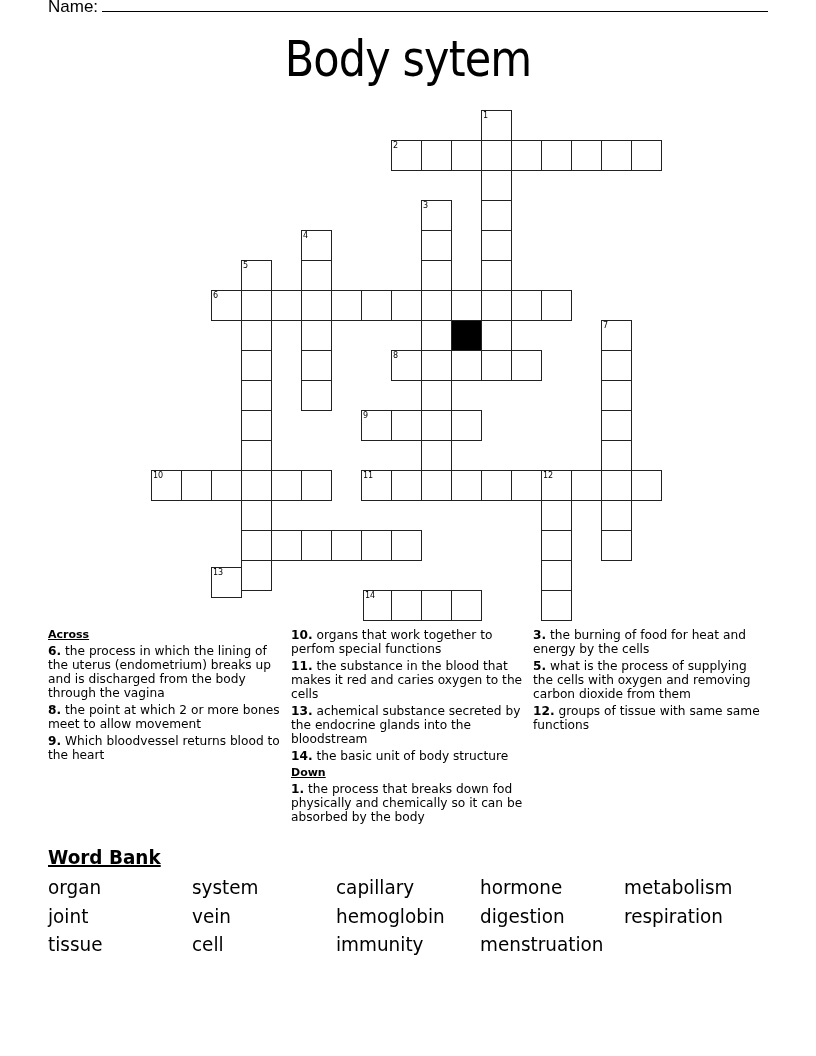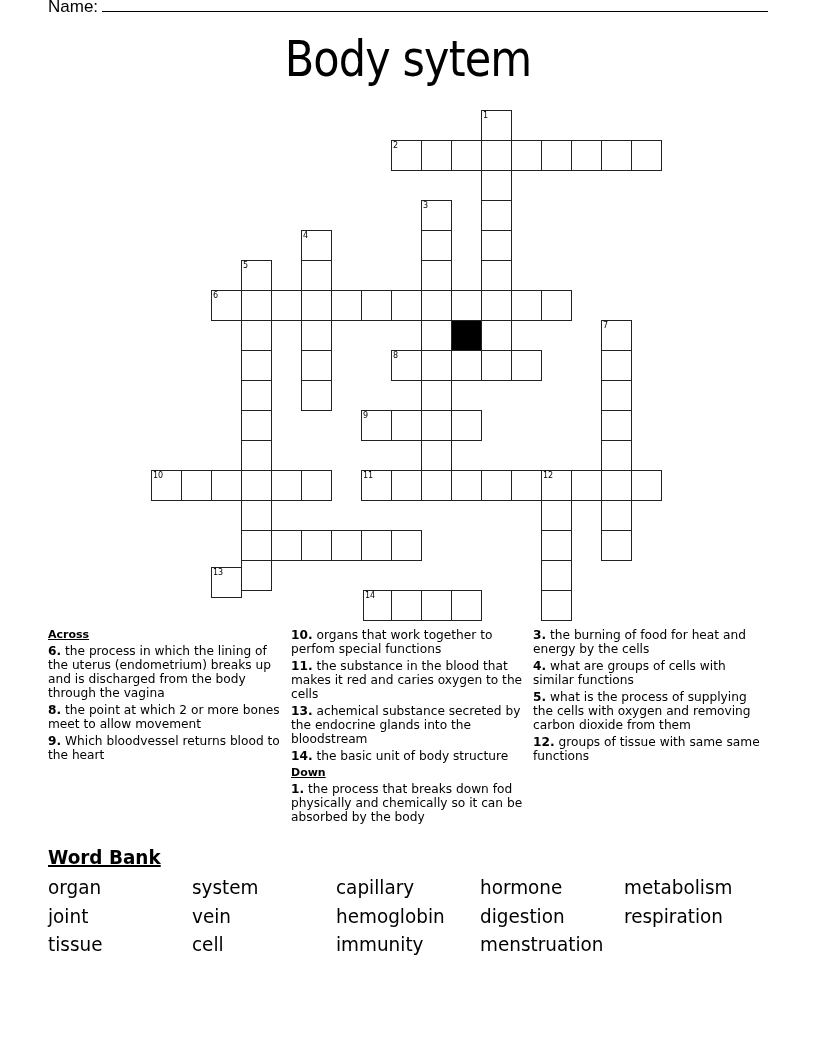--- a/index.html
+++ b/index.html
@@ -167,21 +167,20 @@
   <div class="clue"><b>10.</b> <span>organs that work together to perfom special functions</span></div>
   <div class="clue"><b>11.</b> <span>the substance in the blood that makes it red and caries oxygen to the cells</span></div>
   <div class="clue"><b>13.</b> <span>achemical substance secreted by the endocrine glands into the bloodstream</span></div>
   <div class="clue"><b>14.</b> <span>the basic unit of body structure</span></div>
   <div class="hdr">Down</div>
   <div class="clue"><b>1.</b> <span>the process that breaks down fod physically and chemically so it can be absorbed by the body</span></div>
 </div>
 
 <div class="clues col3">
   <div class="clue"><b>3.</b> <span>the burning of food for heat and energy by the cells</span></div>
-  <div class="clue"><b>4.</b> <span>what are groups of cells with similar functions</span></div>
   <div class="clue"><b>5.</b> <span>what is the process of supplying the cells with oxygen and removing carbon dioxide from them</span></div>
   <div class="clue"><b>12.</b> <span>groups of tissue with same same functions</span></div>
 </div>
 
 <div class="wb-title">Word Bank</div>
 <div class="wb">
   <span>organ</span>
   <span>system</span>
   <span>capillary</span>
   <span>hormone</span>

